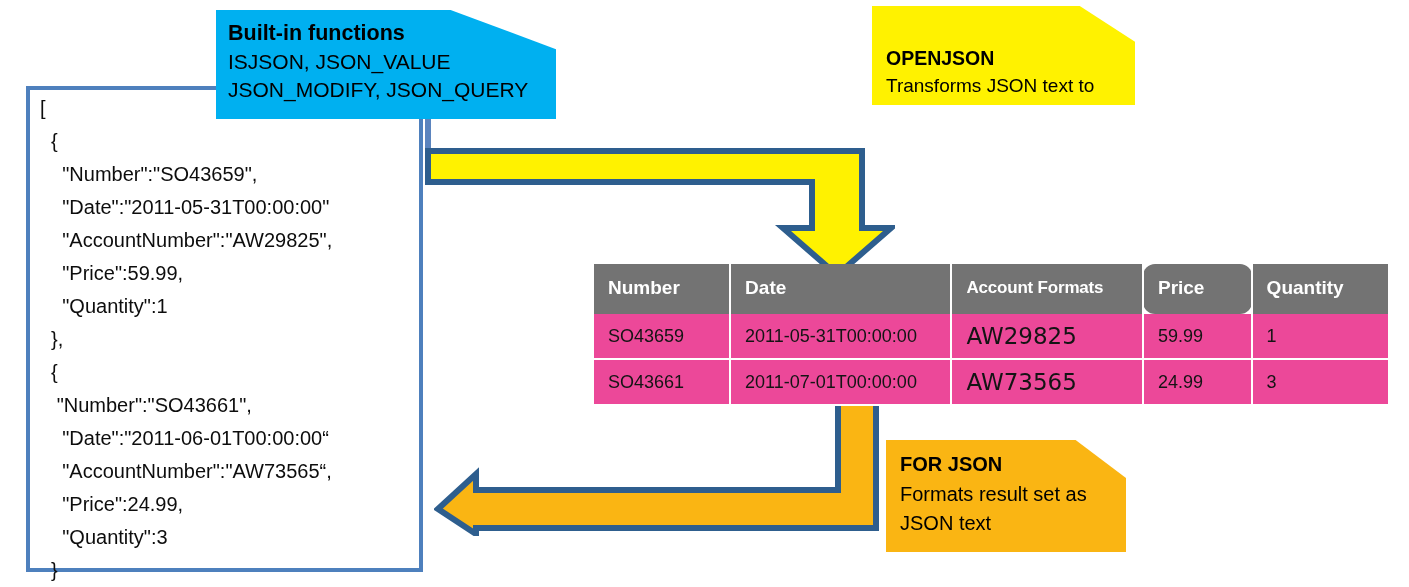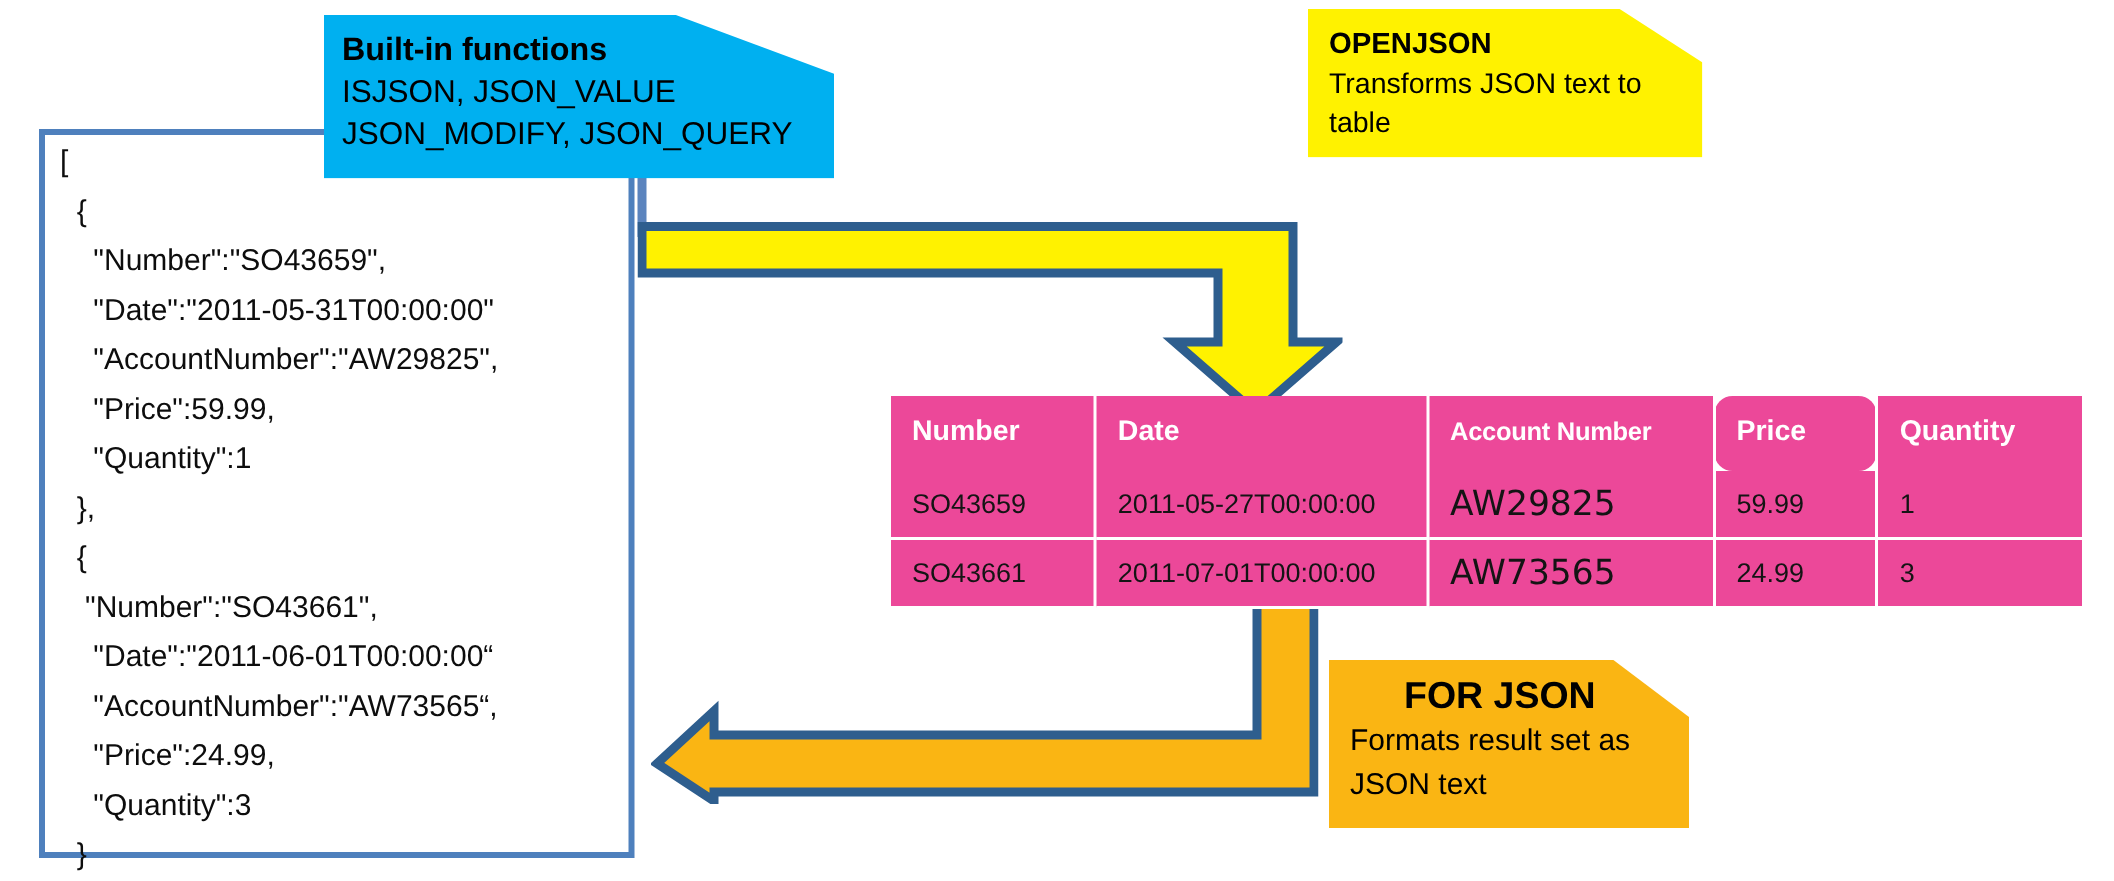--- a/index.html
+++ b/index.html
@@ -77,49 +77,49 @@
   .callout-yellow{
     left:872px;top:6px;
     width:263px;height:99px;
     background:#FFF200;
     color:#000000;
     clip-path:polygon(0 0, 79% 0, 100% 36%, 100% 100%, 0 100%);
     padding:8px 0 0 14px;
     font-size:19px;
     line-height:26px;
   }
-  .callout-yellow .ct{font-size:19.5px;line-height:30px;}
+  .callout-yellow .ct{font-size:19.5px;line-height:30px;margin-top:29px;}
 
   
   .callout-orange{
     left:886px;top:440px;
     width:240px;height:112px;
     background:#FAB513;
     color:#000000;
     clip-path:polygon(0 0, 79% 0, 100% 34%, 100% 100%, 0 100%);
     padding:8px 0 0 14px;
     font-size:20px;
     line-height:29px;
   }
-  .callout-orange .ct{font-size:25px;line-height:32px;margin-left:36px;}
+  .callout-orange .ct{font-size:20px;line-height:32px;}
 
   
   .arrow-svg{position:absolute;z-index:4;}
 
   
   .result-table{
     position:absolute;
     left:594px;top:264px;
     width:794px;
     border-collapse:collapse;
     z-index:5;
     background:#ffffff;
   }
   .result-table th{
-    background:#ec4899;
+    background:#737373;
     color:#ffffff;
     font-weight:bold;
     font-size:19px;
     text-align:left;
     padding:10px 0 12px 14px;
     border-right:2px solid #ffffff;
     height:28px;
     vertical-align:middle;
     white-space:nowrap;
   }
@@ -198,29 +198,29 @@
 
   <svg class="arrow-svg" style="left:434px;top:396px;" width="445" height="140" viewBox="0 0 445 140">
     <path d="M 442 4 L 442 132 L 42 132 L 42 138 L 4 113 L 42 78 L 42 94 L 404 94 L 404 4 Z" fill="#FAB513" stroke="#2E5E8E" stroke-width="6" stroke-linejoin="miter"></path>
   </svg>
 
   <table class="result-table">
     <thead>
       <tr>
         <th class="col-number">Number</th>
         <th class="col-date">Date</th>
-        <th class="col-acct narrow">Account Number</th>
+        <th class="col-acct narrow">Account Formats</th>
         <th class="col-price">Price</th>
         <th class="col-qty">Quantity</th>
       </tr>
     </thead>
     <tbody>
       <tr>
         <td>SO43659</td>
-        <td>2011-05-27T00:00:00</td>
+        <td>2011-05-31T00:00:00</td>
         <td class="acct">AW29825</td>
         <td>59.99</td>
         <td>1</td>
       </tr>
       <tr>
         <td>SO43661</td>
         <td>2011-07-01T00:00:00</td>
         <td class="acct">AW73565</td>
         <td>24.99</td>
         <td>3</td>

